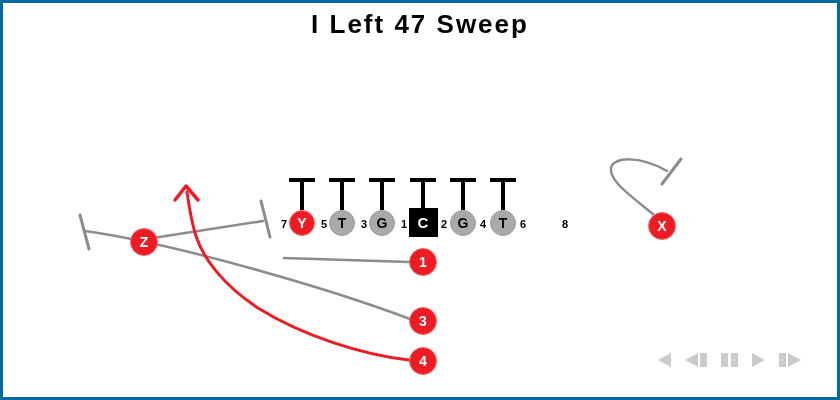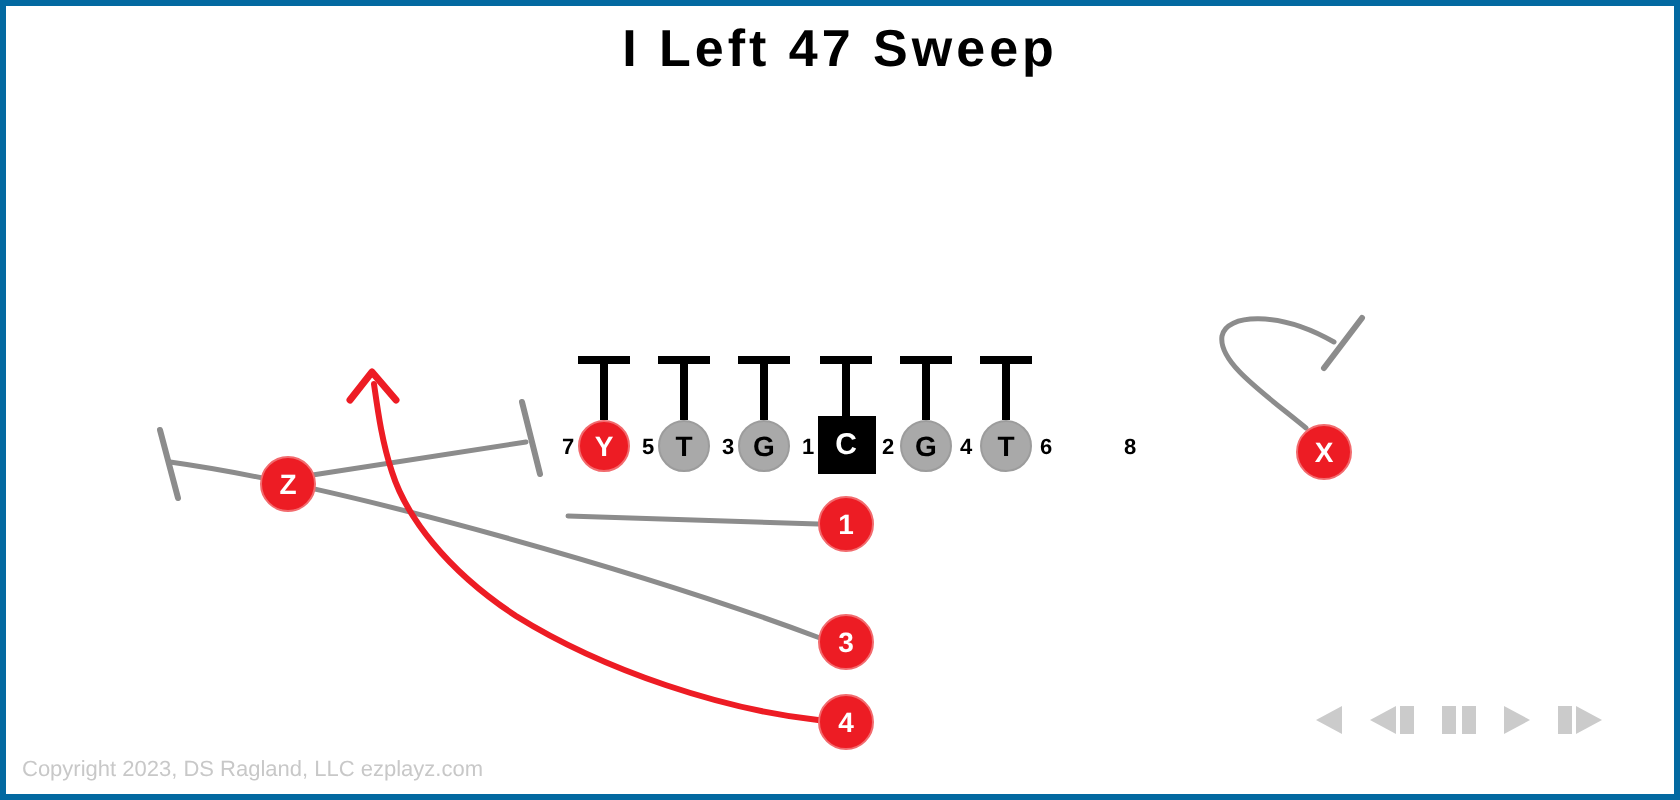--- a/index.html
+++ b/index.html
@@ -105,21 +105,20 @@
       <span class="gapnum" style="left: 281px; top: 221px;">7</span>
       <span class="gapnum" style="left: 321px; top: 221px;">5</span>
       <span class="gapnum" style="left: 361px; top: 221px;">3</span>
       <span class="gapnum" style="left: 401px; top: 221px;">1</span>
       <span class="gapnum" style="left: 441px; top: 221px;">2</span>
       <span class="gapnum" style="left: 480px; top: 221px;">4</span>
       <span class="gapnum" style="left: 520px; top: 221px;">6</span>
       <span class="gapnum" style="left: 562px; top: 221px;">8</span>
     </div>
 
-  <div class="copyright">Copyright 2023, DS Ragland, LLC ezplayz.com</div>
 
   <div class="controls">
     <div class="ctl" title="rewind">
       <span class="tri-l"></span>
     </div>
     <div class="ctl" title="step-back">
       <span class="tri-l"></span>
         <span class="bar"></span>
     </div>
     <div class="ctl pause-g" title="pause">

